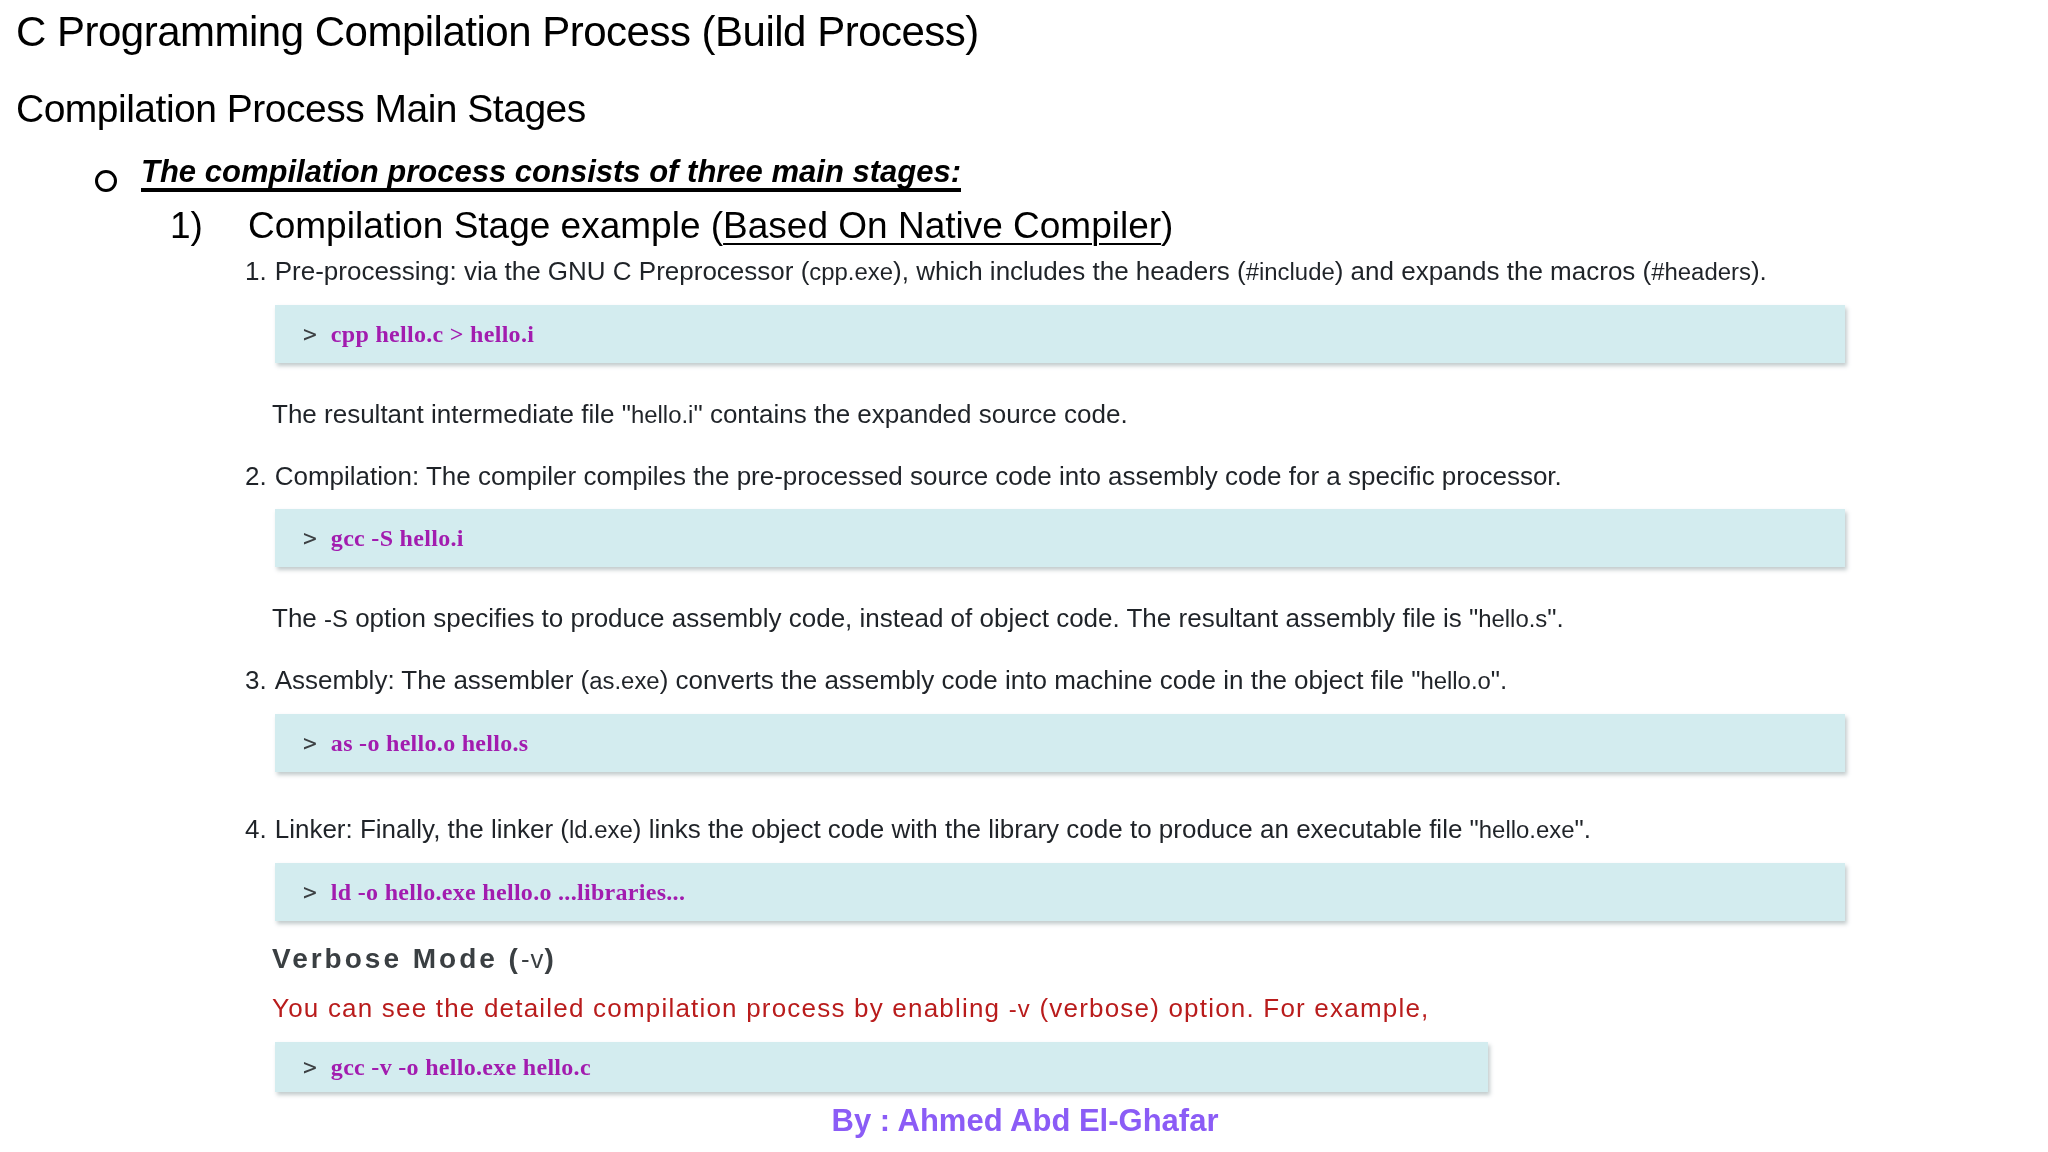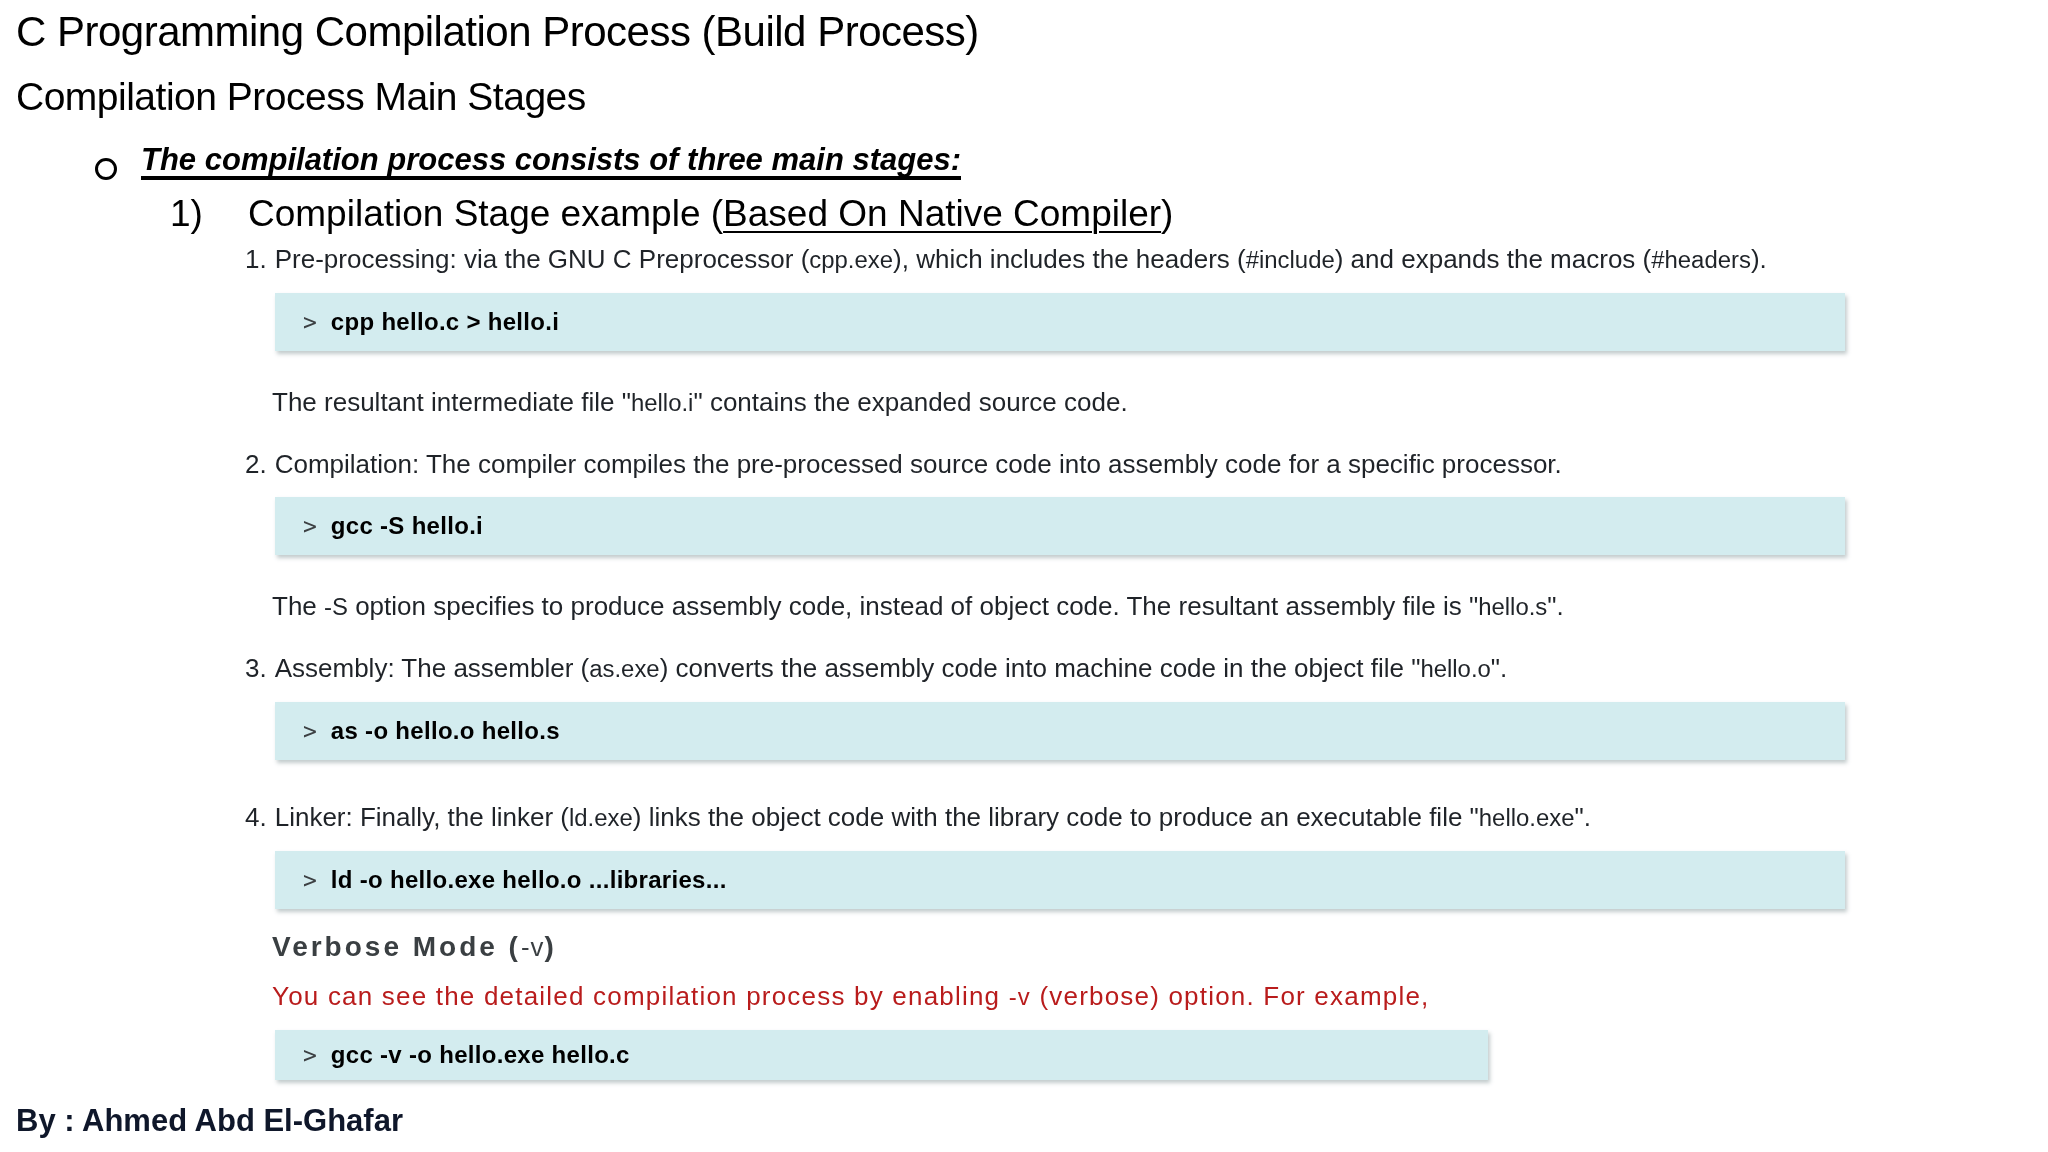--- a/index.html
+++ b/index.html
@@ -22,21 +22,21 @@
   .doc-title {
     margin: 8px 0 0 16px;
     font-size: 42px;
     line-height: 48px;
     font-weight: 400;
     color: #000;
     letter-spacing: -0.5px;
     white-space: nowrap;
   }
   .doc-subtitle {
-    margin: 18px 0 0 16px;
+    margin: 30px 0 0 16px;
     font-size: 39px;
     line-height: 46px;
     font-weight: 400;
     color: #000;
     letter-spacing: -0.5px;
     white-space: nowrap;
   }
 
   
   .bullet-row {
@@ -93,24 +93,24 @@
     align-items: center;
     white-space: nowrap;
   }
   .code-prompt {
     margin: 0 14px 0 28px;
     font-family: "DejaVu Sans Mono", "Liberation Mono", monospace;
     font-size: 23px;
     color: #3c4043;
   }
   .code-command {
-    font-family: Liberation Sans, sans-serif;
+    font-family: Liberation Serif, serif;
     font-size: 24px;
     font-weight: 700;
-    color: #000000;
+    color: #a21caf;
     letter-spacing: 0.3px;
   }
   .step-caption {
     margin: -4px 0 33px 272px;
     font-size: 26px;
     line-height: 27px;
     white-space: nowrap;
     color: #1f2328;
   }
 
@@ -139,24 +139,24 @@
     height: 50px;
   }
 
   
   .footer {
     position: absolute;
     left: 16px;
     right: 14px;
     top: 1103px;
     display: flex;
-    justify-content: flex-start;
+    justify-content: center;
     font-size: 31px;
     font-weight: 700;
-    color: #0f172a;
+    color: #8b5cf6;
     white-space: nowrap;
   }
 </style>
 </head>
 <body>
 
 <div id="page">
 
   <h1 class="doc-title">C Programming Compilation Process (Build Process)</h1>
   <h2 class="doc-subtitle">Compilation Process Main Stages</h2>

